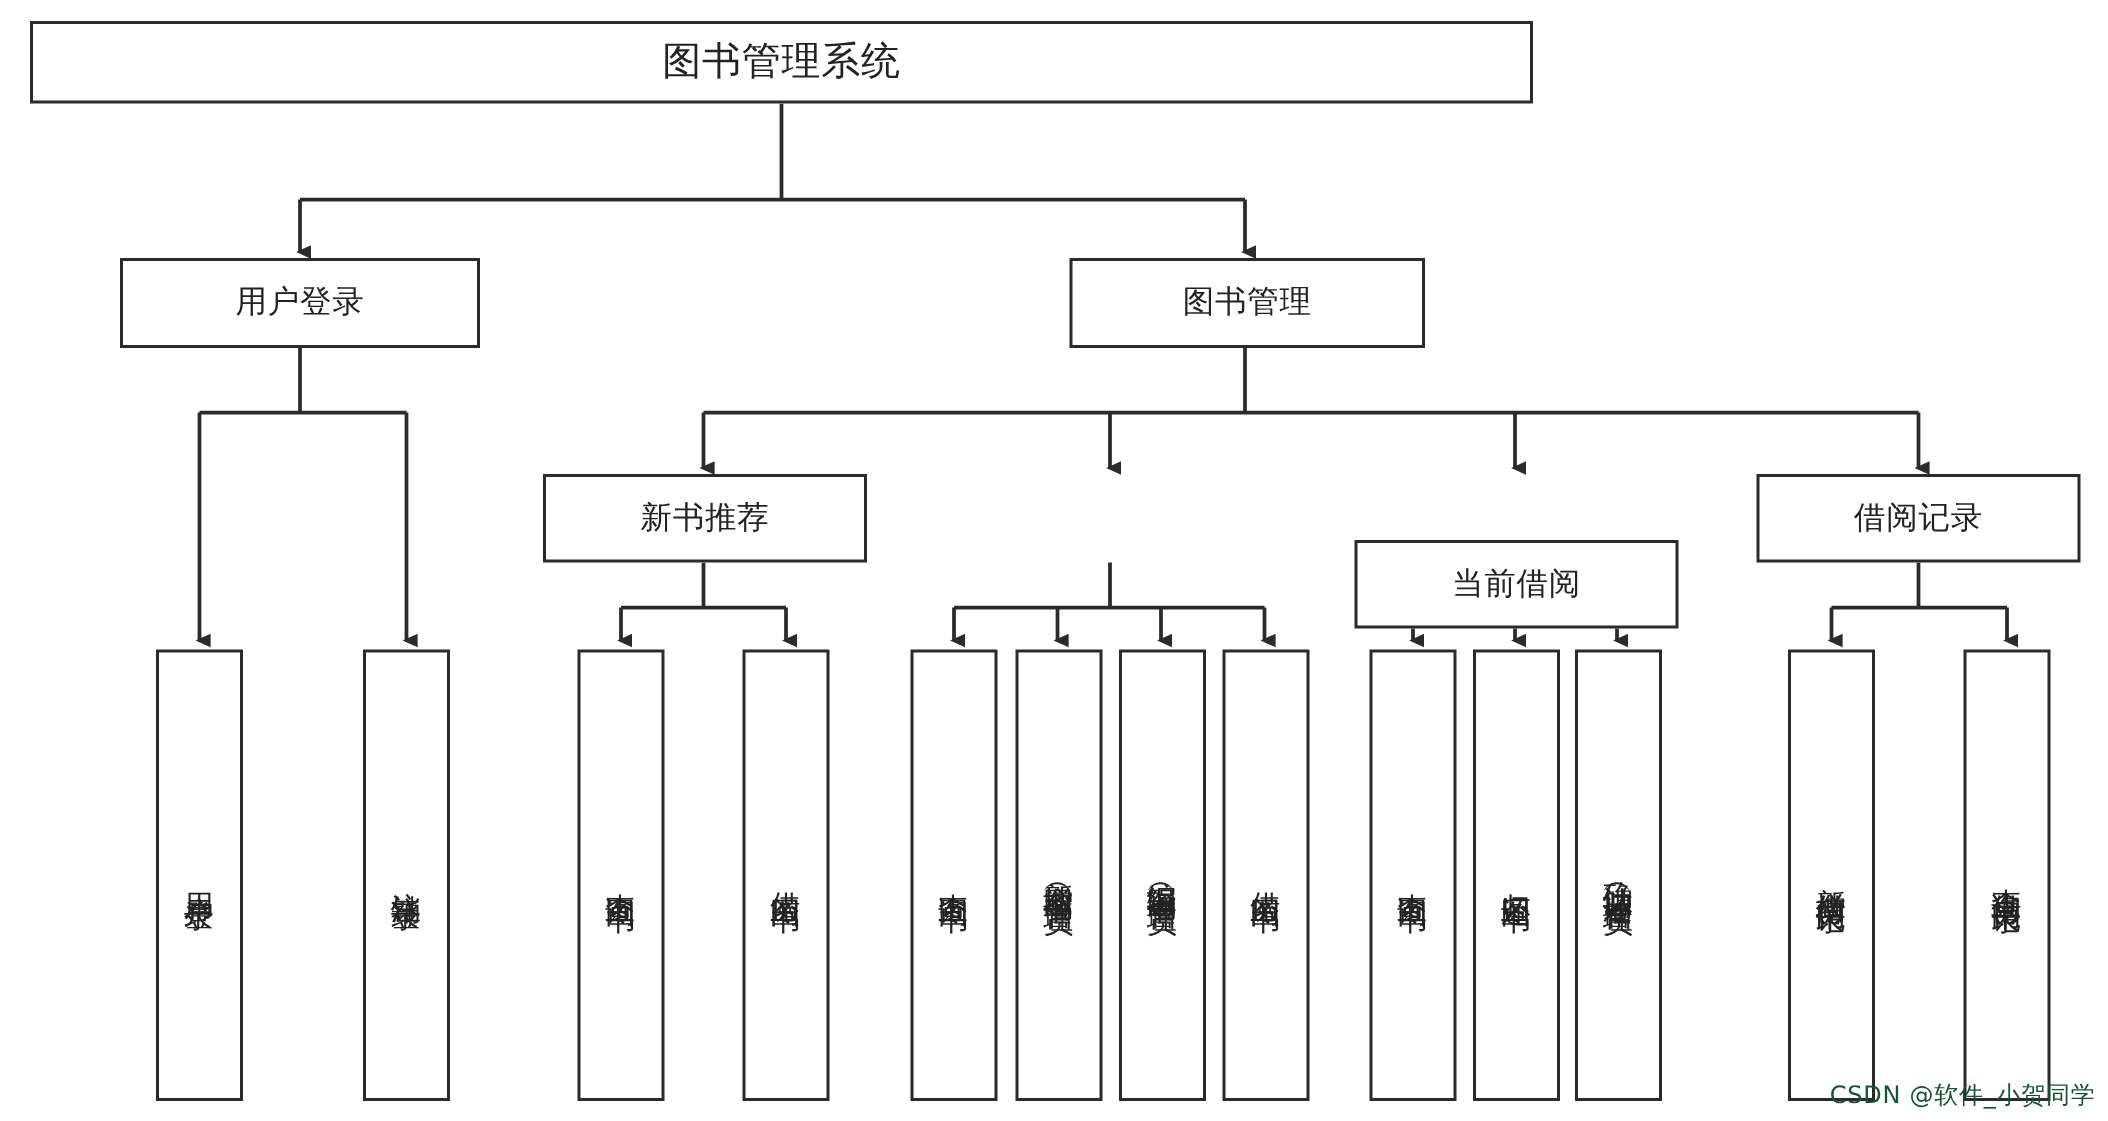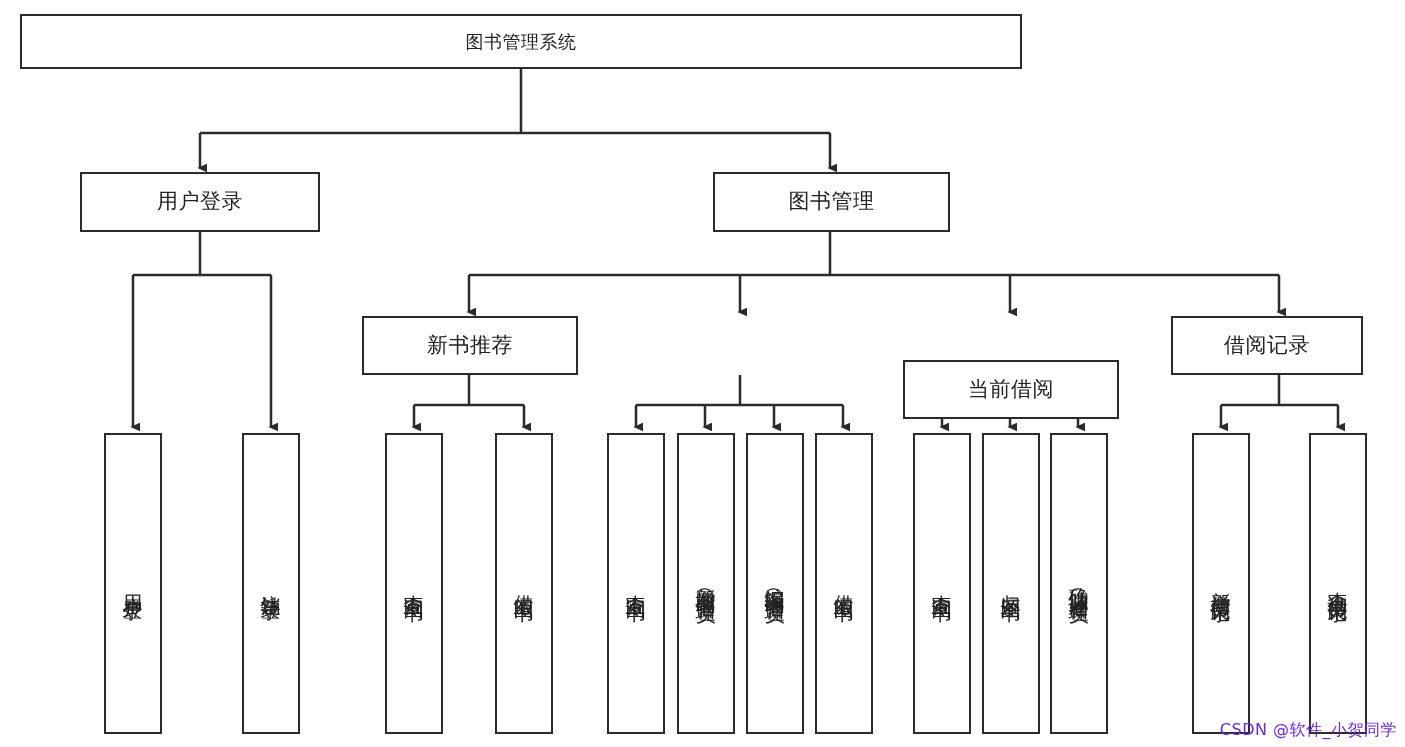--- a/index.html
+++ b/index.html
@@ -42,27 +42,27 @@
     white-space: nowrap;
     text-align: center;
   }
   .node-label.vertical {
     writing-mode: vertical-rl;
     text-orientation: upright;
     font-size: 20px;
     letter-spacing: 2.5px;
     line-height: 1.0;
   }
-  .root-label { font-size: 18px; }
+  .root-label { font-size: 26px; }
   .watermark {
     position: absolute;
     right: 8px;
     bottom: 6px;
     font-size: 16px;
-    color: #6d28d9;
+    color: #14532d;
     white-space: nowrap;
     letter-spacing: 0.5px;
   }
 </style>
 </head>
 <body>
 
 <div id="diagram-root">
 
   <svg class="layer" viewBox="0 0 1405 747">
@@ -125,21 +125,21 @@
   <div class="node-box" style="left:713px; top:172px; width:237px; height:60px;">
     <span class="node-label">图书管理</span>
   </div>
 
   <div class="node-box" style="left:362px; top:316px; width:216px; height:59px;">
     <span class="node-label">新书推荐</span>
   </div>
   <div class="node-box" style="left:903px; top:316px; width:216px; height:59px;margin-top:44px;">
     <span class="node-label">当前借阅</span>
   </div>
-  <div class="node-box" style="left:1171px; top:316px; width:192px; height:59px;">
+  <div class="node-box" style="left:1171px; top:316px; width:216px; height:59px;">
     <span class="node-label">借阅记录</span>
   </div>
 
   <div class="node-box" style="left:104px; top:433px; width:58px; height:301px;">
     <span class="node-label vertical">用户登录</span>
   </div>
   <div class="node-box" style="left:242px; top:433px; width:58px; height:301px;">
     <span class="node-label vertical">注销登录</span>
   </div>
 

